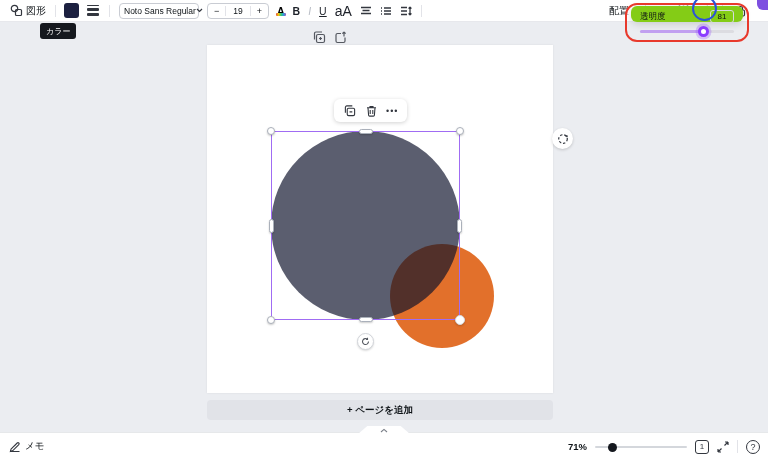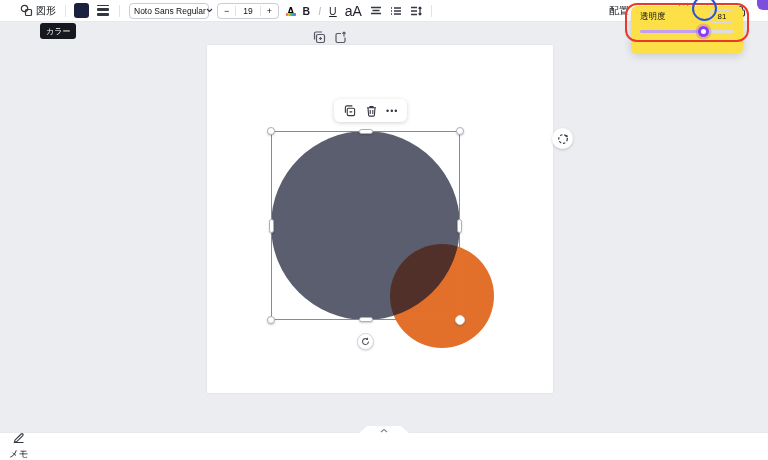--- a/index.html
+++ b/index.html
@@ -3,21 +3,21 @@
 <meta charset="utf-8">
 <style>
   * { margin:0; padding:0; box-sizing:border-box; }
   html,body { width:768px; height:460px; overflow:hidden; }
   body { font-family:"Liberation Sans","DejaVu Sans",sans-serif; background:#ebedf1; position:relative; }
   .icon svg { display:block; }
 
   
   .topbar { position:absolute; left:0; top:0; width:768px; height:22px; background:#fff;
             border-bottom:1px solid #e7e8ec; display:flex; align-items:center; z-index:20; }
-  .tb-left { display:flex; align-items:center; height:100%; padding-left:16px; }
+  .tb-left { display:flex; align-items:center; height:100%; padding-left:6px; }
   .tb-right { display:flex; align-items:center; height:100%; margin-left:auto; padding-right:22px; gap:7px; }
   .tb-btn { display:flex; align-items:center; gap:3px; font-size:10px; color:#0d1216; cursor:pointer;
             padding:0 4px; height:100%; }
   .tb-divider { width:1px; height:12px; background:#e2e3e8; margin:0 5px; }
   .swatch { width:15px; height:15px; border-radius:3px; background:var(--swatch_navy,#1c2040); margin:0 3px; cursor:pointer; }
   .weight-icon { display:flex; flex-direction:column; gap:2px; margin:0 5px; cursor:pointer; }
   .weight-icon i { display:block; width:12px; background:#33373f; border-radius:1px; }
   .font-box { display:flex; align-items:center; justify-content:space-between; width:80px; height:16px;
               border:1px solid #c9ccd3; border-radius:4px; padding:0 4px; font-size:8.5px; color:#0d1216;
               margin:0 4px; cursor:pointer; white-space:nowrap; }
@@ -78,21 +78,21 @@
                   padding:0 6px; z-index:7; }
   .mini-toolbar .icon-btn { padding:0 4px; }
   .ellipsis { font-size:9px; letter-spacing:1px; color:#33373f; cursor:pointer; padding:0 3px; }
 
   
   .add-page { position:absolute; left:207px; top:378px; width:346px; height:20px; background:#e1e3e8;
               border-radius:4px; display:flex; align-items:center; justify-content:center;
               font-size:9.5px; font-weight:bold; color:#0d1216; cursor:pointer; }
 
   
-  .transp-panel { position:absolute; left:631px; top:6px; width:112px; height:48px; background:#fde047;
+  .transp-panel { position:absolute; left:631px; top:6px; width:112px; height:16px; background:#84cc16;
                   border-radius:6px; box-shadow:0 2px 8px rgba(0,0,0,.15); z-index:25; padding:4px 9px 0; }
   .panel-row { display:flex; align-items:center; justify-content:space-between; }
   .panel-label { font-size:8.5px; color:#0d1216; }
   .panel-value { width:24px; height:13px; border:1px solid #d7d9de; border-radius:3px; font-size:8px;
                  color:#0d1216; display:flex; align-items:center; justify-content:center; }
   .slider { position:relative; height:12px; margin-top:2px; cursor:pointer; }
   .slider .track { position:absolute; left:0; right:0; top:5px; height:3px; border-radius:2px; background:#dcdce1; }
   .slider .fill { position:absolute; left:0; top:5px; height:3px; border-radius:2px;
                   background:#c1a0f0; width:68%; }
   .slider .thumb { position:absolute; top:1px; width:11px; height:11px; margin-left:-6px; border-radius:50%;
@@ -102,21 +102,21 @@
                border-radius:12px; z-index:26; pointer-events:none; }
   .annot-blue { position:absolute; left:692px; top:-4px; width:25px; height:25px; border:2.5px solid var(--annotation_blue,#2a52d8);
                 border-radius:50%; z-index:26; pointer-events:none; }
 
   
   .bottombar { position:absolute; left:0; top:432px; width:768px; height:28px; background:#fff;
                border-top:1px solid #e6e8ea; display:flex; align-items:center; z-index:20; }
   .notch { position:absolute; left:358px; top:-7px; width:52px; height:8px; background:#fff;
            clip-path:polygon(0 100%,18% 0,82% 0,100% 100%); }
   .notch-chev { position:absolute; left:380px; top:-5px; color:#7a7f88; }
-  .bb-left { display:flex; align-items:center; gap:4px; padding-left:9px; font-size:9.5px; color:#0d1216; cursor:pointer;flex-direction:column; }
+  .bb-left { display:flex; align-items:center; gap:4px; padding-left:9px; font-size:9.5px; color:#0d1216; cursor:pointer; }
   .bb-right { margin-left:auto; display:flex; align-items:center; padding-right:8px; gap:8px; }
   .zoom-pct { font-size:9.5px; font-weight:bold; color:#0d1216; }
   .zoom-slider { position:relative; width:92px; height:12px; cursor:pointer; }
   .zoom-slider .track { position:absolute; left:0; right:0; top:5px; height:2.5px; border-radius:2px; background:#d4d7dc; }
   .zoom-slider .dot { position:absolute; left:13px; top:2px; width:9px; height:9px; border-radius:50%; background:#15181e; }
   .page-ind { width:14px; height:14px; border:1.2px solid #33373f; border-radius:3px; font-size:8px; color:#33373f;
               display:flex; align-items:center; justify-content:center; cursor:pointer; }
   .help-btn { width:14px; height:14px; border:1.2px solid #33373f; border-radius:50%; font-size:9px; color:#33373f;
               display:flex; align-items:center; justify-content:center; cursor:pointer; }
   .bb-divider { width:1px; height:13px; background:#e2e3e8; }
@@ -295,20 +295,21 @@
       </svg>
     </div>
     <div class="icon-btn">
       <svg width="11" height="12" viewBox="0 0 11 12" fill="none" stroke="#33373f" stroke-width="1.1">
         <path d="M1 2.8h9M4 2.8V1.6h3v1.2M2 2.8l.6 7.4a1 1 0 0 0 1 0.9h3.8a1 1 0 0 0 1-.9l.6-7.4M4.2 5v4M6.8 5v4"></path>
       </svg>
     </div>
     <div class="ellipsis">•••</div>
   </div>
 
+  <div class="add-page">+ ページを追加</div>
 </div>
 
 <div class="transp-panel">
   <div class="panel-row">
     <span class="panel-label">透明度</span>
     <span class="panel-value">81</span>
   </div>
   <div class="slider">
     <div class="track"></div>
     <div class="fill"></div>
@@ -326,13 +327,28 @@
       </svg>
   </div>
   <div class="bb-left">
     <span class="icon">
       <svg width="12" height="12" viewBox="0 0 12 12" fill="none" stroke="#33373f" stroke-width="1.1">
         <path d="M1.5 10.5h9M2 8.2L8.2 2a1.1 1.1 0 0 1 1.6 1.6L3.6 9.8l-2.2.6z"></path>
       </svg>
     </span>
     <span>メモ</span>
   </div>
+  <div class="bb-right">
+    <span class="zoom-pct">71%</span>
+    <div class="zoom-slider">
+      <div class="track"></div>
+      <div class="dot"></div>
+    </div>
+    <div class="page-ind">1</div>
+    <div class="icon-btn">
+      <svg width="12" height="12" viewBox="0 0 12 12" fill="none" stroke="#33373f" stroke-width="1.2">
+        <path d="M7.5 4.5L11 1M11 1H8M11 1v3M4.5 7.5L1 11M1 11h3M1 11V8"></path>
+      </svg>
+    </div>
+    <div class="bb-divider"></div>
+    <div class="help-btn">?</div>
+  </div>
 </div>
 
 </body></html>

